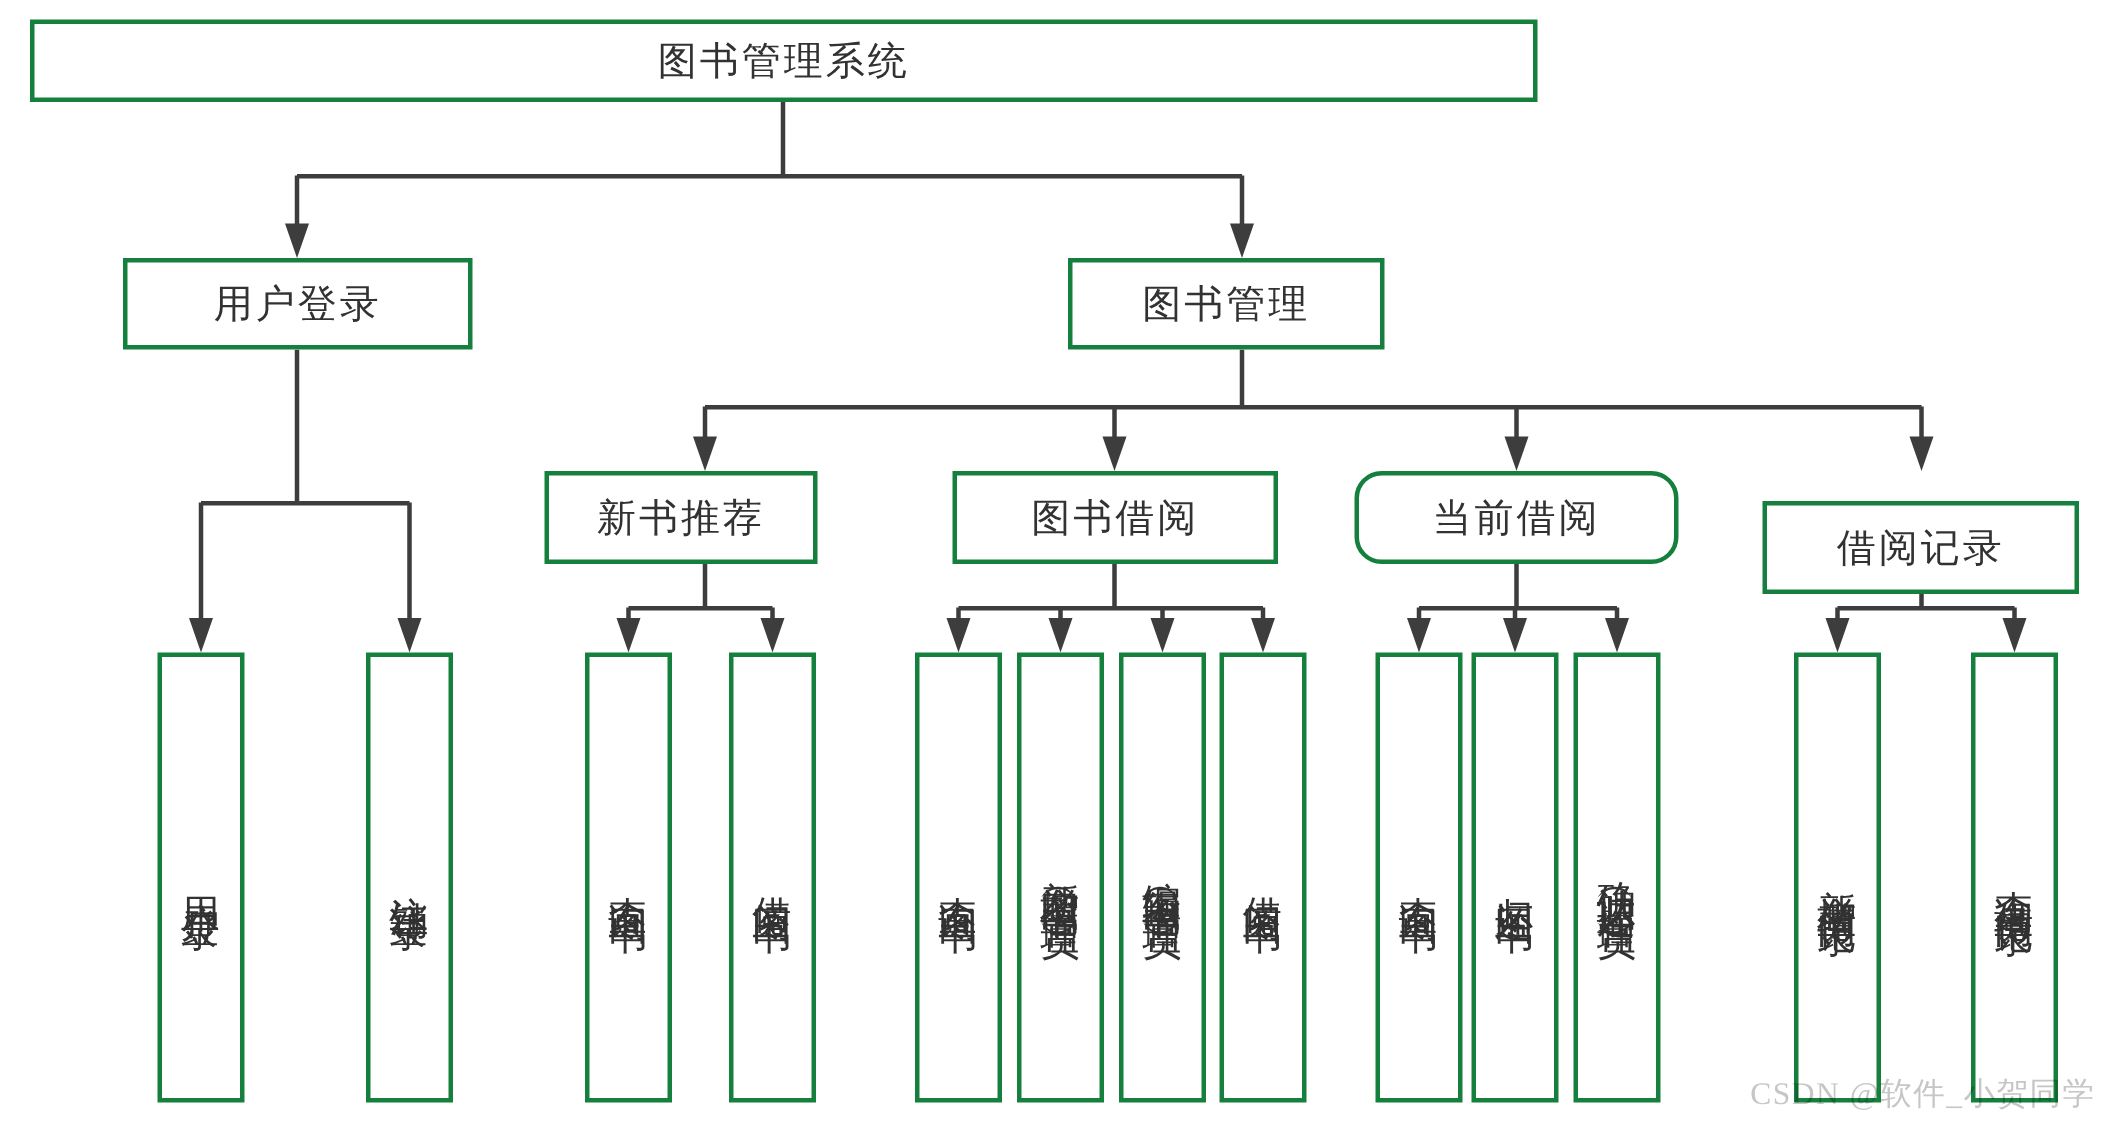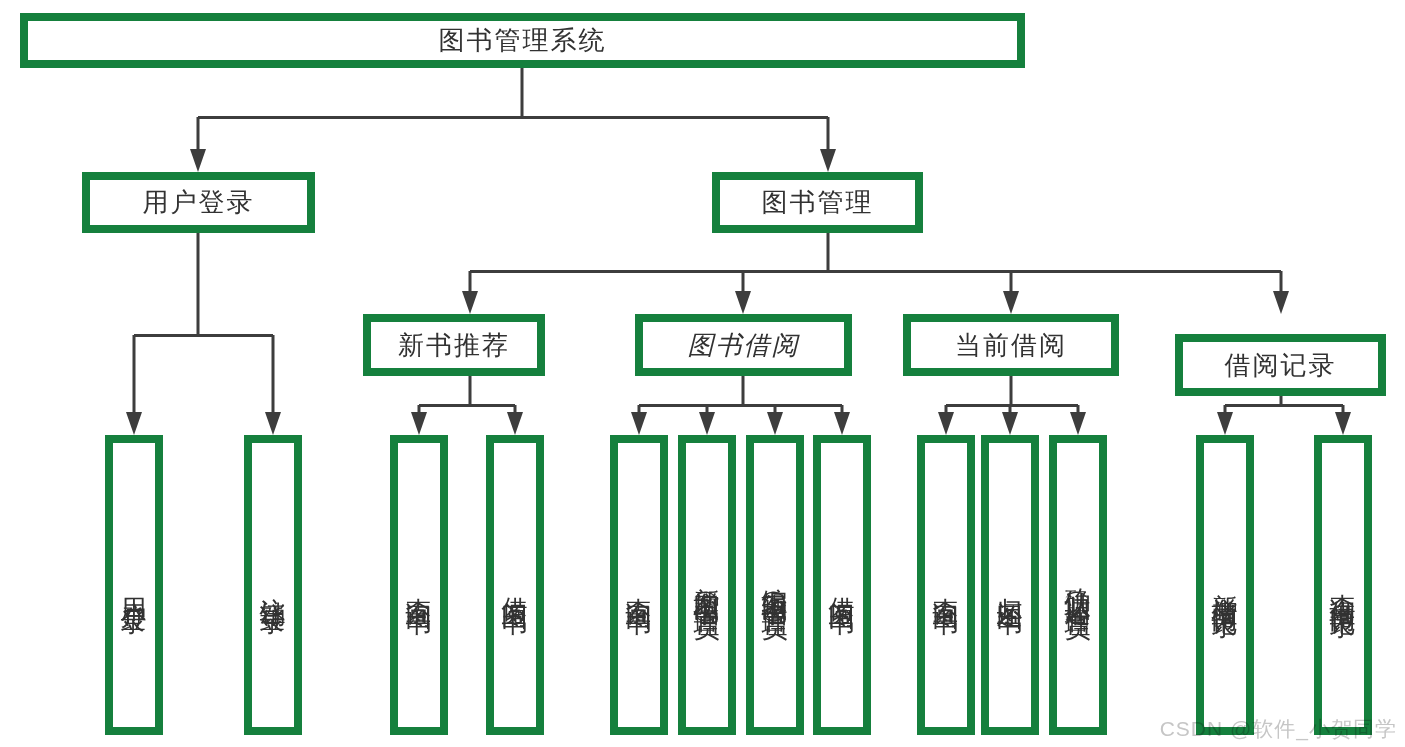--- a/index.html
+++ b/index.html
@@ -12,21 +12,21 @@
     overflow: hidden;
   }
   #connectors {
     position: absolute;
     left: 0; top: 0;
     width: 1405px; height: 747px;
   }
   .node {
     position: absolute;
     box-sizing: border-box;
-    border: 8px solid #15803d;
+    border: 3px solid #15803d;
     background: #ffffff;
     display: flex;
     align-items: center;
     justify-content: center;
     color: #323232;
   }
   .hnode span {
     font-size: 26px;
     letter-spacing: 2px;
     white-space: nowrap;
@@ -49,20 +49,21 @@
   }
   #watermark {
     position: absolute;
     right: 8px;
     bottom: 4px;
     font-size: 21px;
     letter-spacing: 1px;
     color: #c6c6c6;
     mix-blend-mode: multiply;
     white-space: nowrap;
+    font-family: Liberation Serif, serif;
   }
 </style>
 </head>
 <body>
 
 <div id="canvas">
 
   <svg id="connectors" viewBox="0 0 1405 747" fill="none" stroke="#3d3d3d" stroke-width="3">
 
     <g>
@@ -120,24 +121,24 @@
   <div class="node hnode lvl2" style="left:82px; width:233px;">
     <span>用户登录</span>
   </div>
   <div class="node hnode lvl2" style="left:712px; width:211px;">
     <span>图书管理</span>
   </div>
 
   <div class="node hnode lvl3" style="left:363px; width:182px;">
     <span>新书推荐</span>
   </div>
-  <div class="node hnode lvl3" style="left:635px; width:217px;font-style:italic;">
+  <div class="node hnode lvl3" style="left:635px; width:217px;">
     <span>图书借阅</span>
   </div>
-  <div class="node hnode lvl3" style="left:903px; width:216px;">
+  <div class="node hnode lvl3" style="left:903px; width:216px;border-radius:18px;">
     <span>当前借阅</span>
   </div>
   <div class="node hnode lvl3" style="left:1175px; width:211px;margin-top:20px;">
     <span>借阅记录</span>
   </div>
 
   <div class="node leaf" style="left:105px;">
     <span>用户登录</span>
   </div>
   <div class="node leaf" style="left:244px;">

